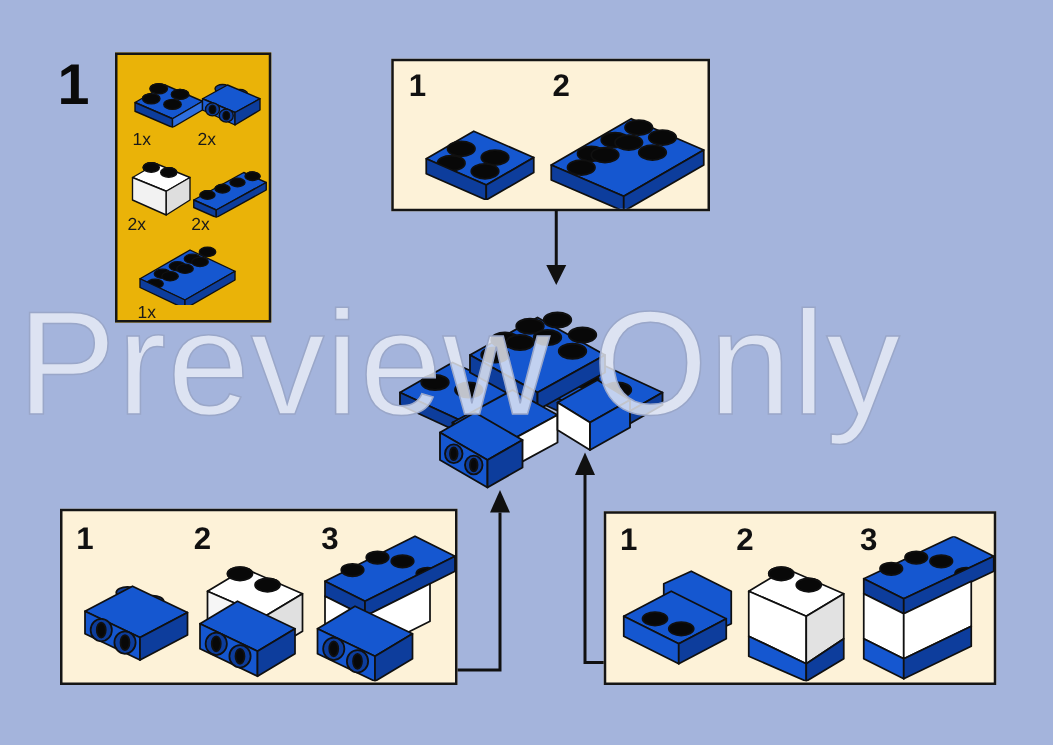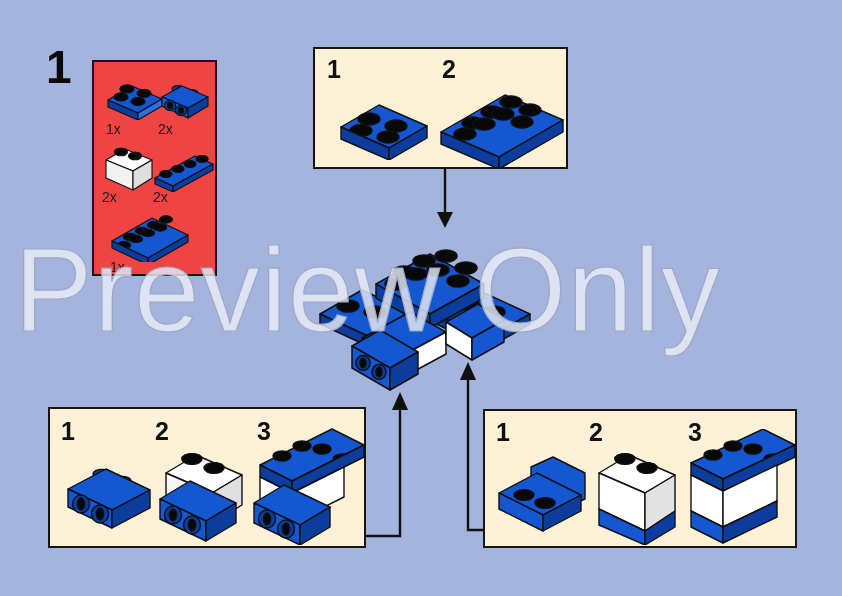--- a/index.html
+++ b/index.html
@@ -7,21 +7,21 @@
     width:842px;height:596px;
     background:#a4b4dc;
     font-family:"Liberation Sans",sans-serif;
     overflow:hidden;
     position:relative;
   }
   #page{position:absolute;inset:0;}
 
   
   .box{position:absolute;box-sizing:border-box;border:2px solid #151515;}
-  .box.parts{background:#ef4444;margin-top:18px;}
+  .box.parts{background:#eab308;}
   .box.assembly{background:#fdf2d8;}
 
   .step-num{
     position:absolute;
     font-weight:bold;
     color:#111;
     line-height:1;
     letter-spacing:-1px;
   }
   .big-step{

